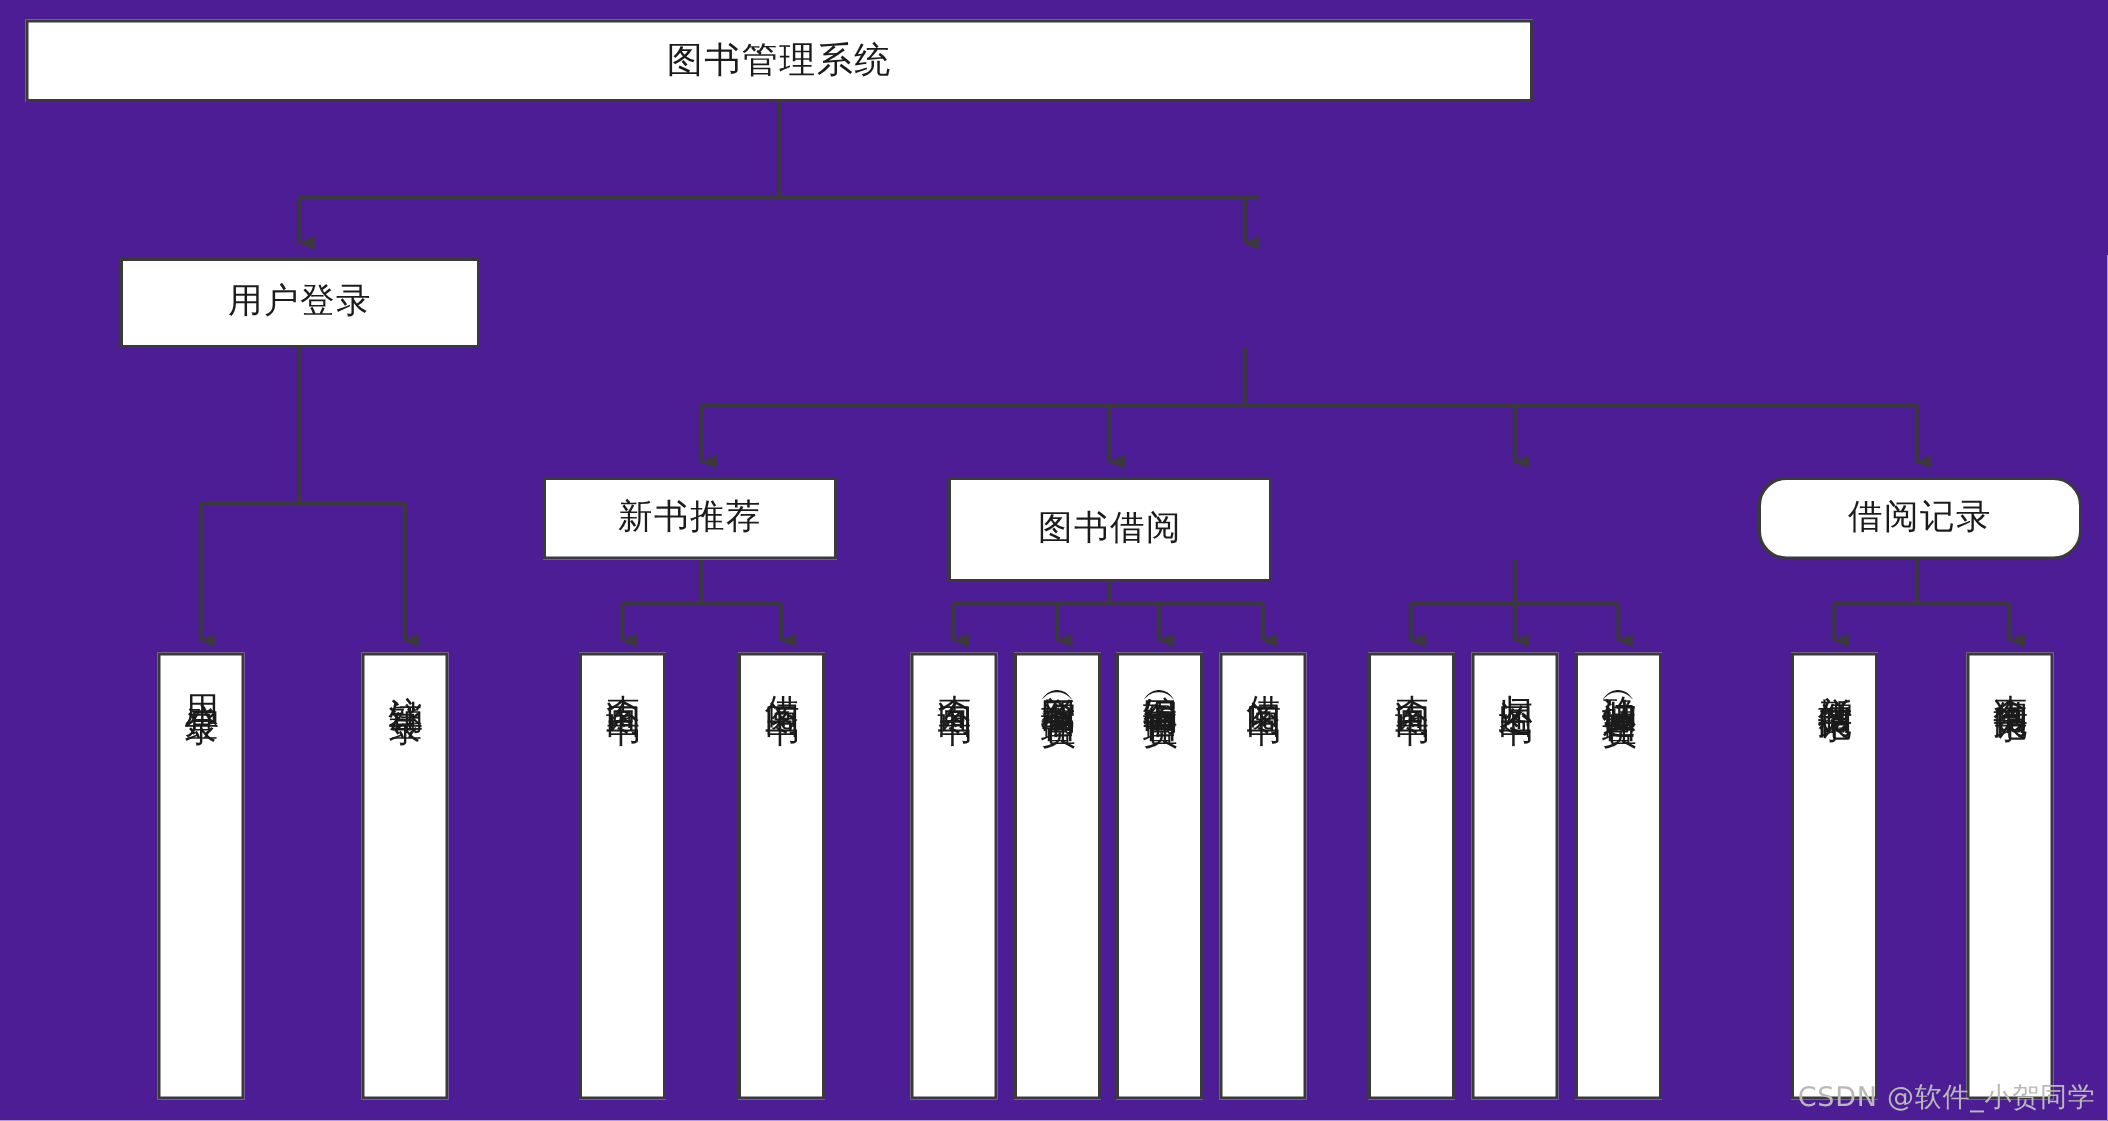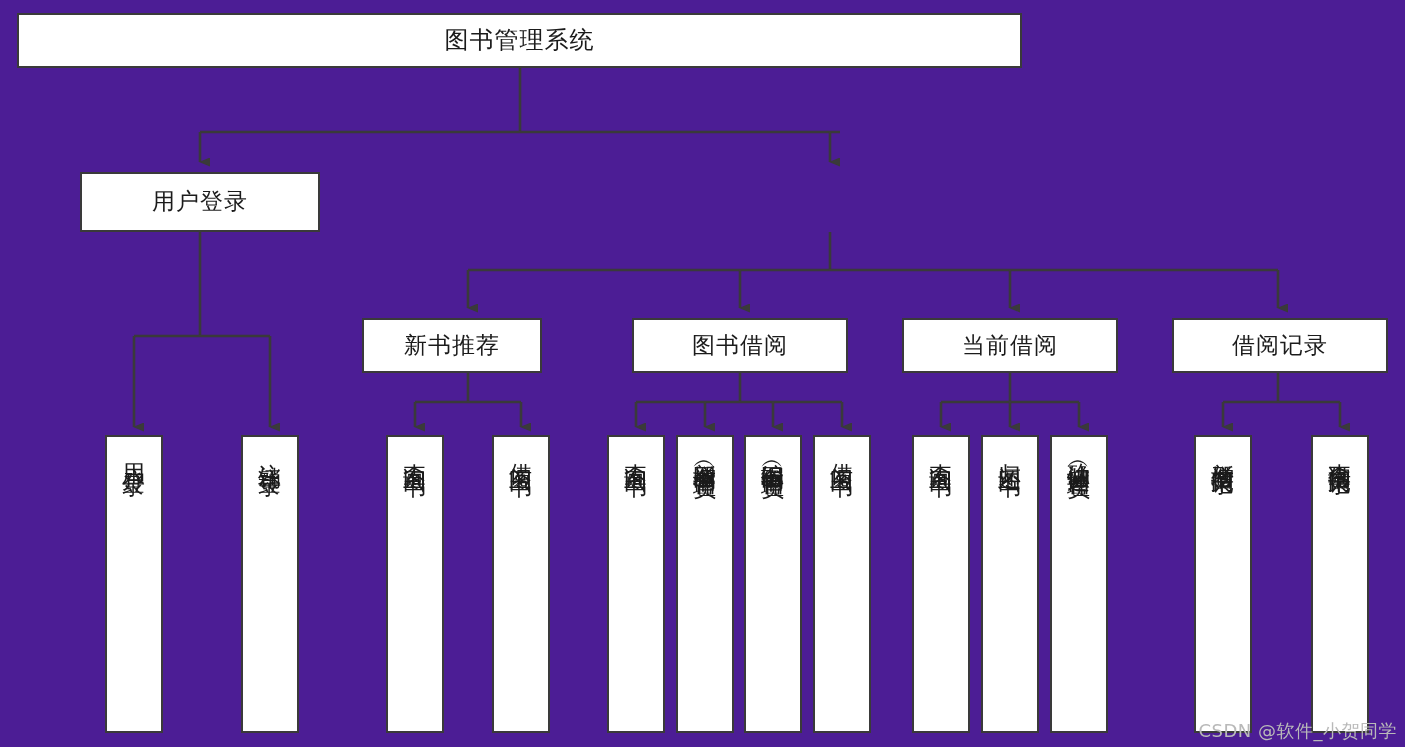--- a/index.html
+++ b/index.html
@@ -121,24 +121,23 @@
       <path d="M1223,402 L1340,402"></path>
       <path d="M1223,402 L1223,427" marker-end="url(#arrow)"></path>
       <path d="M1340,402 L1340,427" marker-end="url(#arrow)"></path>
     </g>
   </svg>
 
   <div class="node horiz root" style="left:17px; top:13px; width:1005px; height:55px;">图书管理系统</div>
 
   <div class="node horiz" style="left:80px; top:172px; width:240px; height:60px;">用户登录</div>
 
-  <div class="node horiz" style="left:362px; top:318px; width:180px; height:55px;">新书推荐</div>
-  <div class="node horiz" style="left:632px; top:318px; width:216px; height:55px;">图书借阅</div>
-  <div class="node horiz" style="left:902px; top:318px; width:216px; height:55px;">当前借阅</div>
-  <div class="node horiz" style="left:1172px; top:318px; width:216px; height:55px;">借阅记录</div>
+  <div class="node horiz" style="left:362px; top:318px; width:196px; height:55px;">新书推荐</div>
+  <div class="node horiz" style="left:632px; top:318px; width:216px; height:70px;">图书借阅</div>
+  <div class="node horiz" style="left:1172px; top:318px; width:216px; height:55px;border-radius:19px;">借阅记录</div>
 
   <div class="node leaf" style="left:105px; top:435px; width:58px; height:298px;">
     <span class="vtext">用户登录</span>
   </div>
   <div class="node leaf" style="left:241px; top:435px; width:58px; height:298px;">
     <span class="vtext">注销登录</span>
   </div>
 
   <div class="node leaf" style="left:386px; top:435px; width:58px; height:298px;">
     <span class="vtext">查询图书</span>

